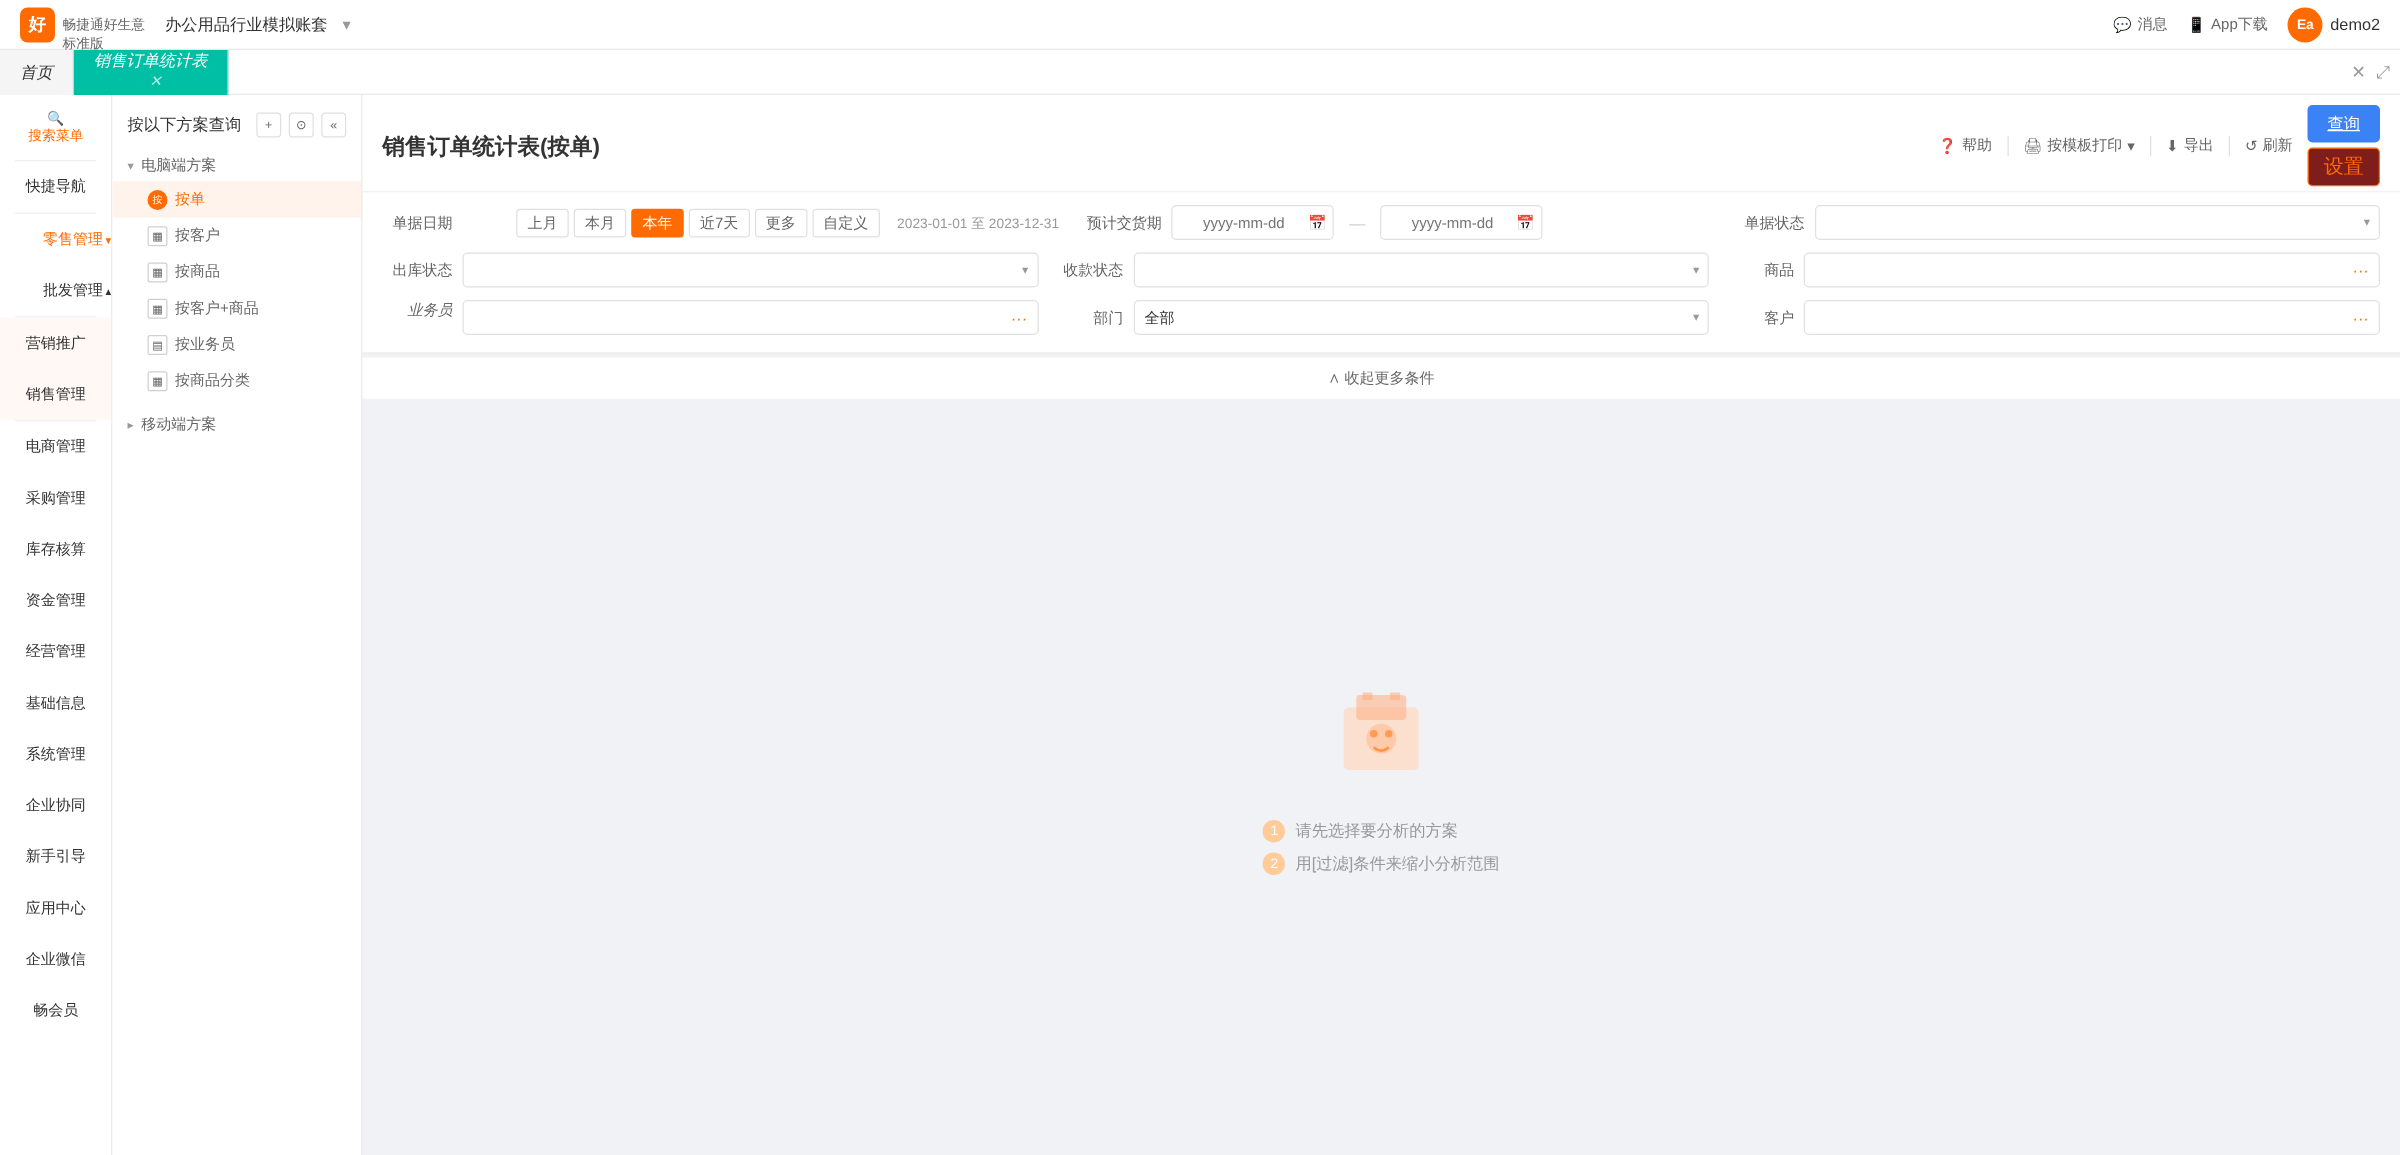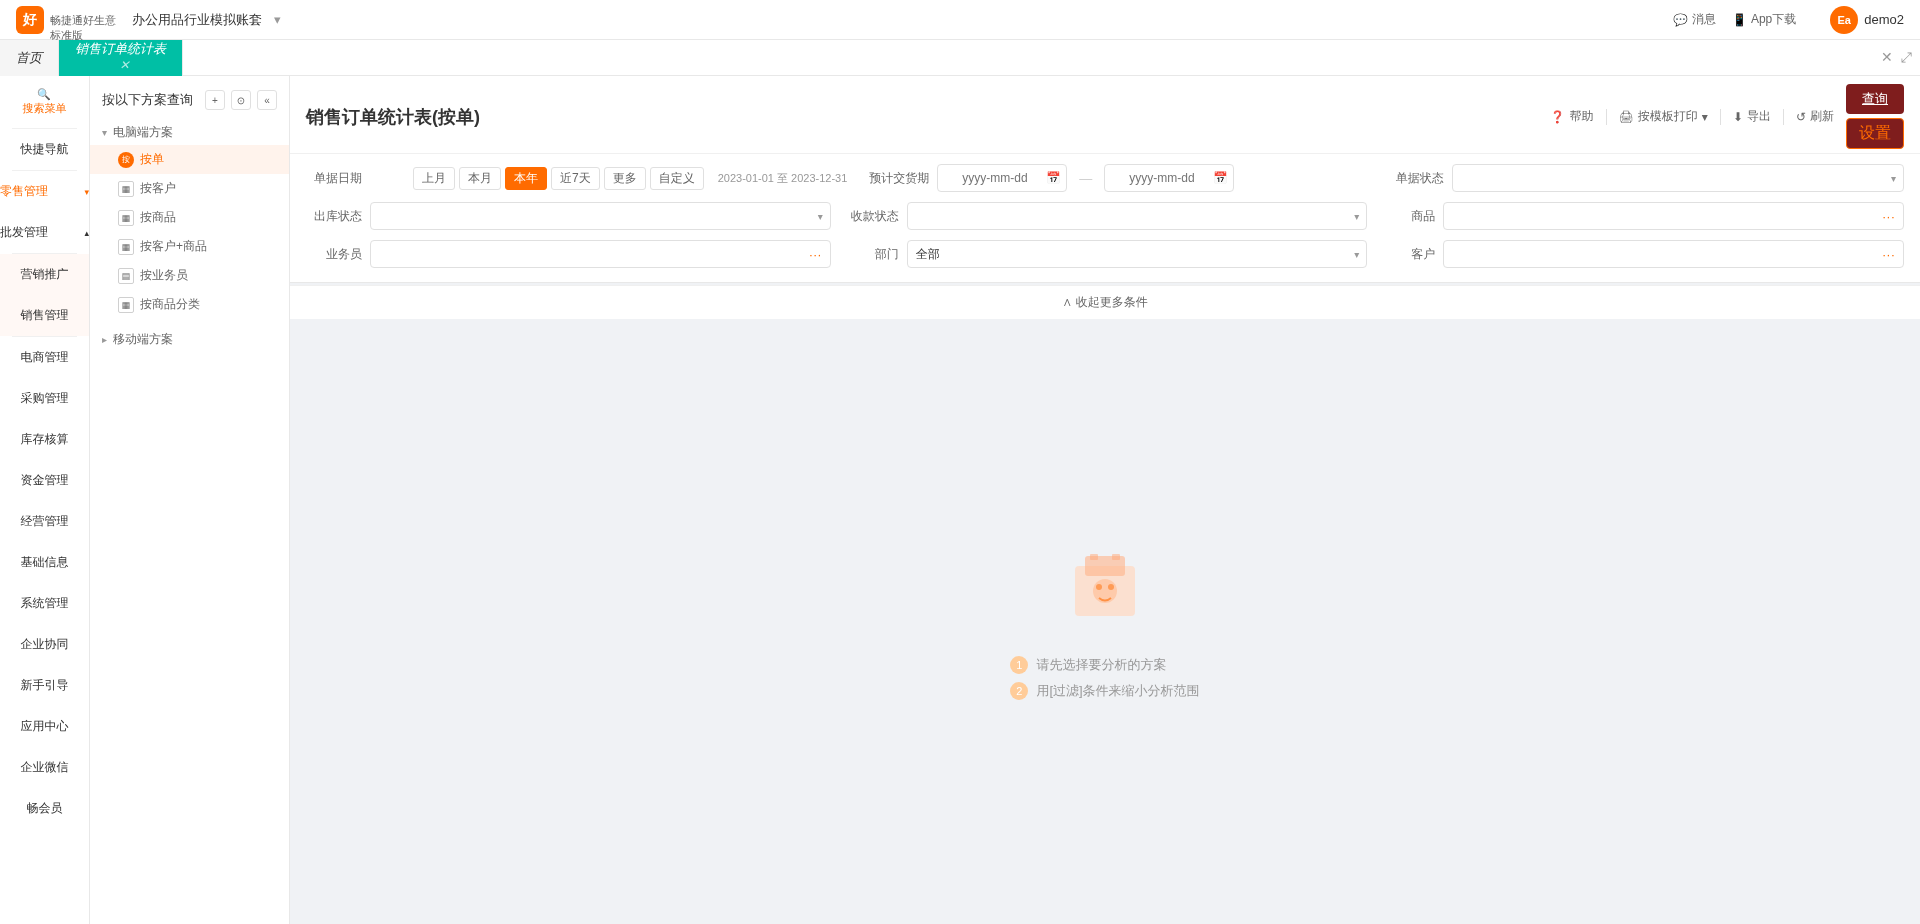--- a/index.html
+++ b/index.html
@@ -8,45 +8,45 @@
     
     .top-bar { background: #fff; height: 40px; display: flex; align-items: center; padding: 0 16px; border-bottom: 1px solid #e8e8e8; justify-content: space-between; flex-shrink: 0; }
     .top-bar-left { display: flex; align-items: center; gap: 8px; }
     .logo-area { display: flex; align-items: center; gap: 6px; }
     .logo-icon { width: 28px; height: 28px; background: #ff6b00; border-radius: 6px; display: flex; align-items: center; justify-content: center; color: #fff; font-size: 14px; font-weight: bold; }
     .logo-text { font-size: 11px; color: #666; line-height: 1.3; margin-top: 16px; }
     .top-title { font-size: 13px; color: #333; margin-left: 8px; }
     .top-title-arrow { color: #999; margin-left: 4px; }
     .top-bar-right { display: flex; align-items: center; gap: 16px; }
     .top-bar-icon { display: flex; align-items: center; gap: 4px; color: #666; font-size: 12px; cursor: pointer; }
-    .user-avatar { width: 28px; height: 28px; background: #ff6b00; border-radius: 50%; display: flex; align-items: center; justify-content: center; color: #fff; font-size: 11px; font-weight: bold; margin-left: 18px; }
+    .user-avatar { width: 28px; height: 28px; background: #ff6b00; border-radius: 50%; display: flex; align-items: center; justify-content: center; color: #fff; font-size: 11px; font-weight: bold; }
     .user-name { font-size: 13px; color: #333; }
 
     
     .tabs-bar { background: #fff; height: 36px; display: flex; align-items: center; border-bottom: 1px solid #e8e8e8; padding: 0 0 0 0; flex-shrink: 0; position: relative; }
     .tab { display: flex; align-items: center; padding: 0 16px; height: 36px; font-size: 13px; cursor: pointer; color: #666; border-right: 1px solid #e8e8e8; font-style: italic; }
     .tab.home { background: #f5f5f5; color: #333; }
     .tab.active { background: #00bfa5; color: #fff; flex-direction: column; }
     .tab-close { margin-left: 8px; font-size: 12px; opacity: 0.7; }
     .tabs-window-controls { position: absolute; right: 8px; display: flex; gap: 8px; }
     .tabs-window-btn { color: #999; cursor: pointer; font-size: 14px; }
 
     
     .main-layout { display: flex; flex: 1; overflow: hidden; }
 
     
     .sidebar { width: 90px; background: #fff; border-right: 1px solid #e8e8e8; display: flex; flex-direction: column; overflow-y: auto; flex-shrink: 0; }
     .sidebar-item { padding: 12px 0; text-align: center; font-size: 12px; color: #333; cursor: pointer; position: relative; }
-    .sidebar-item.has-arrow { display: flex; align-items: center; justify-content: space-between; gap: 14px; }
+    .sidebar-item.has-arrow { display: flex; align-items: center; justify-content: flex-end; gap: 2px; }
     .sidebar-divider { height: 1px; background: #f0f0f0; margin: 0 12px; }
     .sidebar-special { background: #fff8f5; }
     .page-title { font-size: 18px; font-weight: bold; color: #333; }
     .page-actions { display: flex; align-items: center; gap: 12px; }
     .action-btn { display: flex; align-items: center; gap: 4px; font-size: 12px; color: #666; cursor: pointer; }
-    .action-btn-primary { background: #7f1d1d; color: #fff; border: none; padding: 6px 16px; border-radius: 4px; cursor: pointer; font-size: 13px; text-decoration: underline; }
+    .action-btn-primary { background: #3b82f6; color: #fff; border: none; padding: 6px 16px; border-radius: 4px; cursor: pointer; font-size: 13px; text-decoration: underline; }
     .action-btn-secondary { background: #7f1d1d; color: #ff6b00; border: 1px solid #ff6b00; padding: 4px 12px; border-radius: 4px; cursor: pointer; font-size: 16px; }
     .action-divider { width: 1px; height: 16px; background: #e0e0e0; }
     .filter-row { display: flex; align-items: center; gap: 12px; margin-bottom: 10px; }
     .date-preset-btn { padding: 2px 8px; border-radius: 3px; font-size: 12px; cursor: pointer; border: 1px solid #e0e0e0; background: #fff; color: #666; }
     .date-preset-btn.active { background: #ff6b00; color: #fff; border-color: #ff6b00; }
     .filter-date-input { height: 28px; border: 1px solid #e0e0e0; border-radius: 4px; padding: 0 8px 0 24px; font-size: 12px; color: #999; background: #fff; width: 130px; }
 
     .status-select-wrap { display: flex; align-items: center; position: relative; flex: 1; }
     .select-box { height: 28px; border: 1px solid #e0e0e0; border-radius: 4px; padding: 0 24px 0 8px; font-size: 12px; color: #333; background: #fff; width: 100%; appearance: none; cursor: pointer; }
     .select-arrow { position: absolute; right: 8px; color: #999; pointer-events: none; font-size: 10px; }
@@ -352,21 +352,21 @@
         </div>
         <div style="flex:1;display:flex;align-items:center;gap:8px;">
           <span class="filter-cell-label">商品</span>
           <div style="flex:1;border:1px solid #e0e0e0;border-radius:4px;height:28px;display:flex;align-items:center;justify-content:flex-end;padding:0 8px;">
             <span style="color:#ff6b00;cursor:pointer;">···</span>
           </div>
         </div>
       </div>
 
       <div class="filter-row">
-        <div style="flex:1;display:flex;align-items:center;gap:8px;">
+        <div style="flex:1;display:flex;gap:8px;font-style:italic;">
           <span class="filter-cell-label">业务员</span>
           <div style="flex:1;border:1px solid #e0e0e0;border-radius:4px;height:28px;display:flex;align-items:center;justify-content:flex-end;padding:0 8px;">
             <span style="color:#ff6b00;cursor:pointer;">···</span>
           </div>
         </div>
         <div style="flex:1;display:flex;align-items:center;gap:8px;">
           <span class="filter-cell-label">部门</span>
           <div class="status-select-wrap">
             <select class="select-box">
               <option>全部</option>

